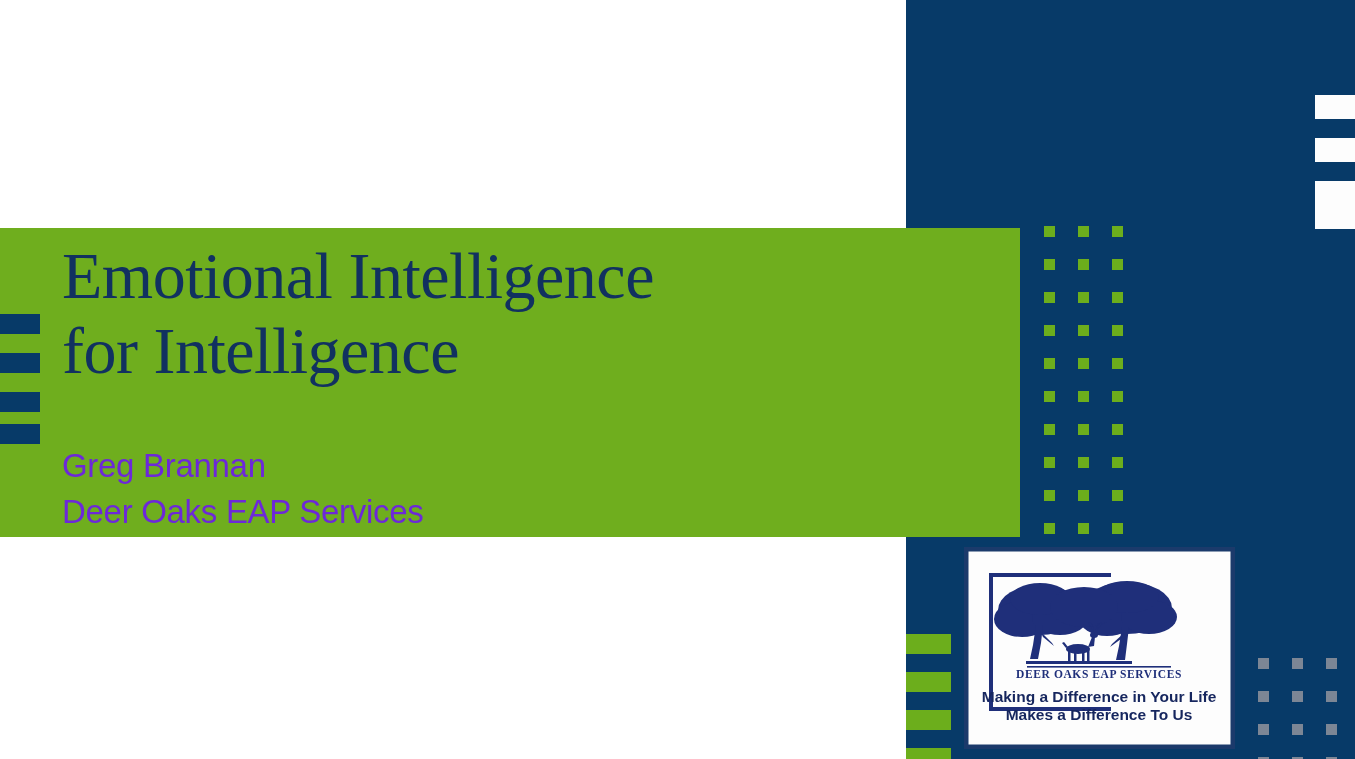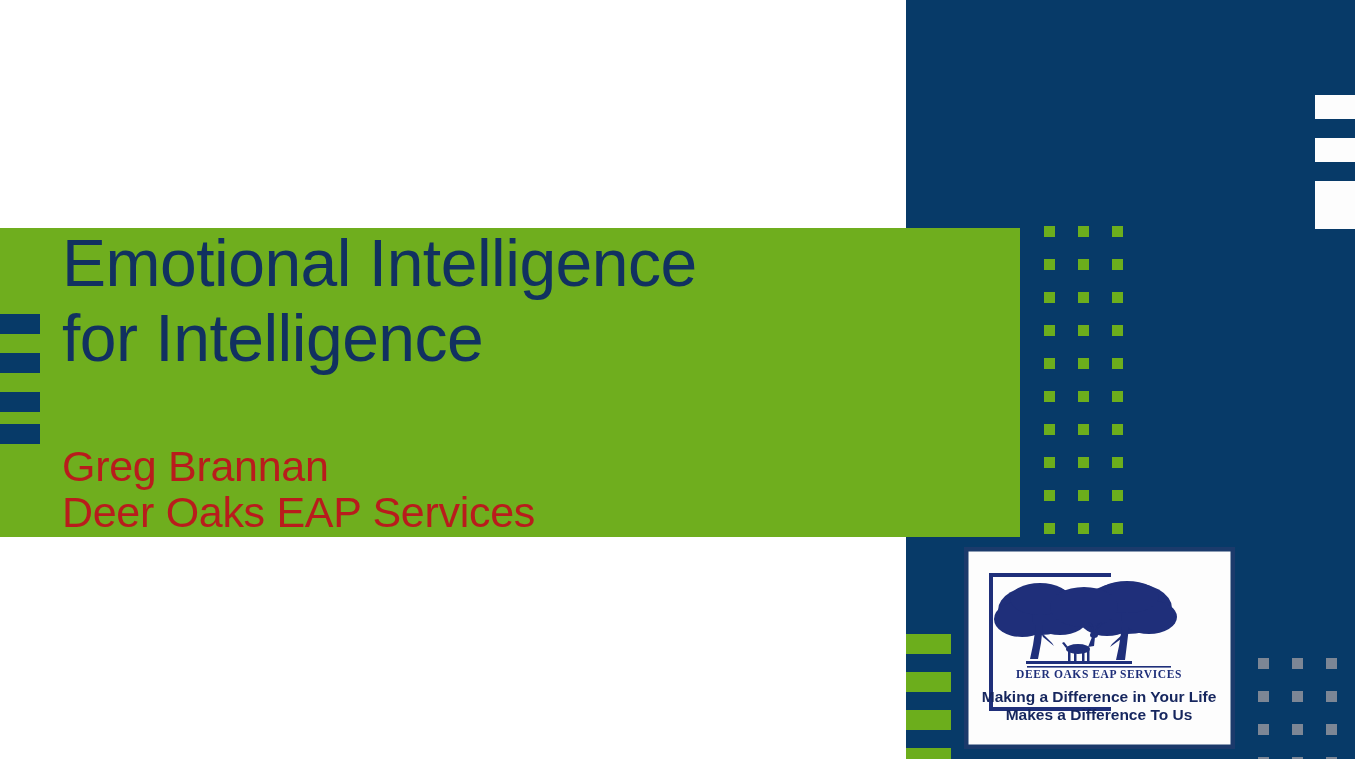--- a/index.html
+++ b/index.html
@@ -100,42 +100,43 @@
   }
   .navy-bar.nb0 { top: 314px; }
   .navy-bar.nb1 { top: 353px; }
   .navy-bar.nb2 { top: 392px; }
   .navy-bar.nb3 { top: 424px; }
 
   
   .title-block {
     position: absolute;
     left: 62px;
-    top: 226px;
+    top: 238px;
     width: 900px;
+    font-family: Liberation Serif, serif;
   }
   .title-line {
     font-size: 66px;
     line-height: 75px;
     color: #113160;
     font-weight: normal;
     letter-spacing: -0.5px;
     white-space: nowrap;
   }
 
   .subtitle-block {
     position: absolute;
     left: 62px;
     top: 443px;
     width: 900px;
   }
   .subtitle-line {
-    font-size: 43px;
+    font-size: 33px;
     line-height: 46px;
-    color: #b91c1c;
+    color: #6d28d9;
     font-weight: normal;
     letter-spacing: -0.3px;
     white-space: nowrap;
   }
 
   
   .logo-card {
     position: absolute;
     left: 964px;
     top: 547px;

